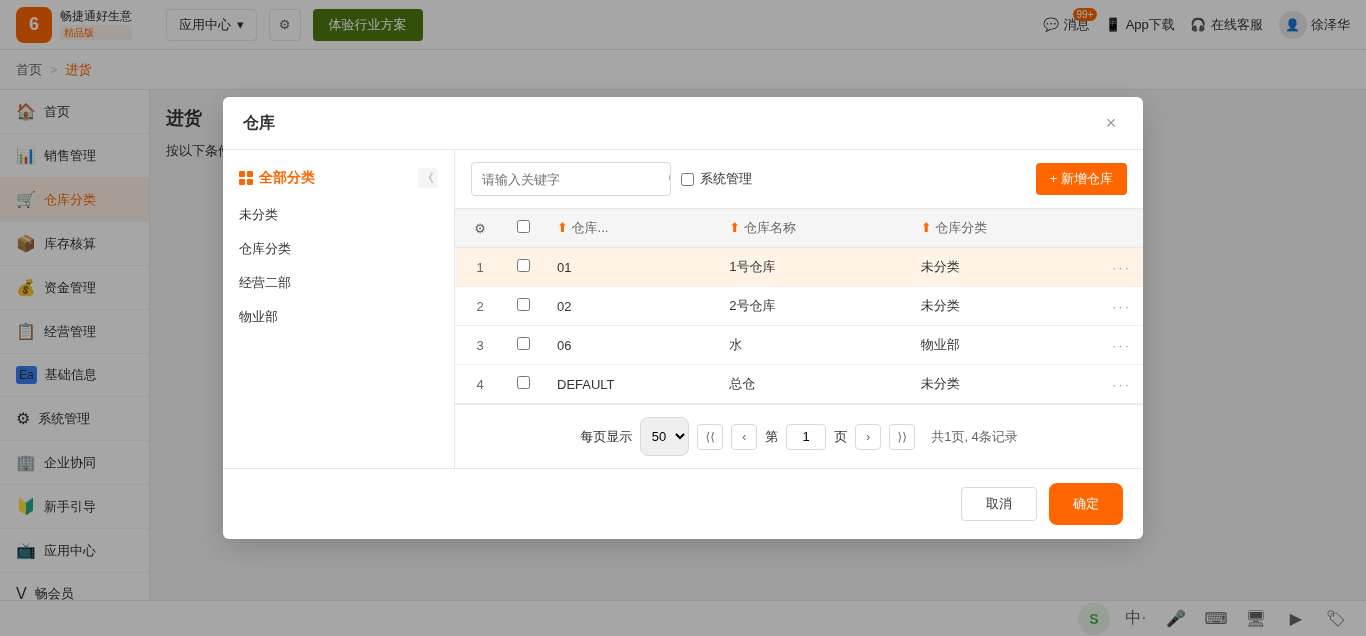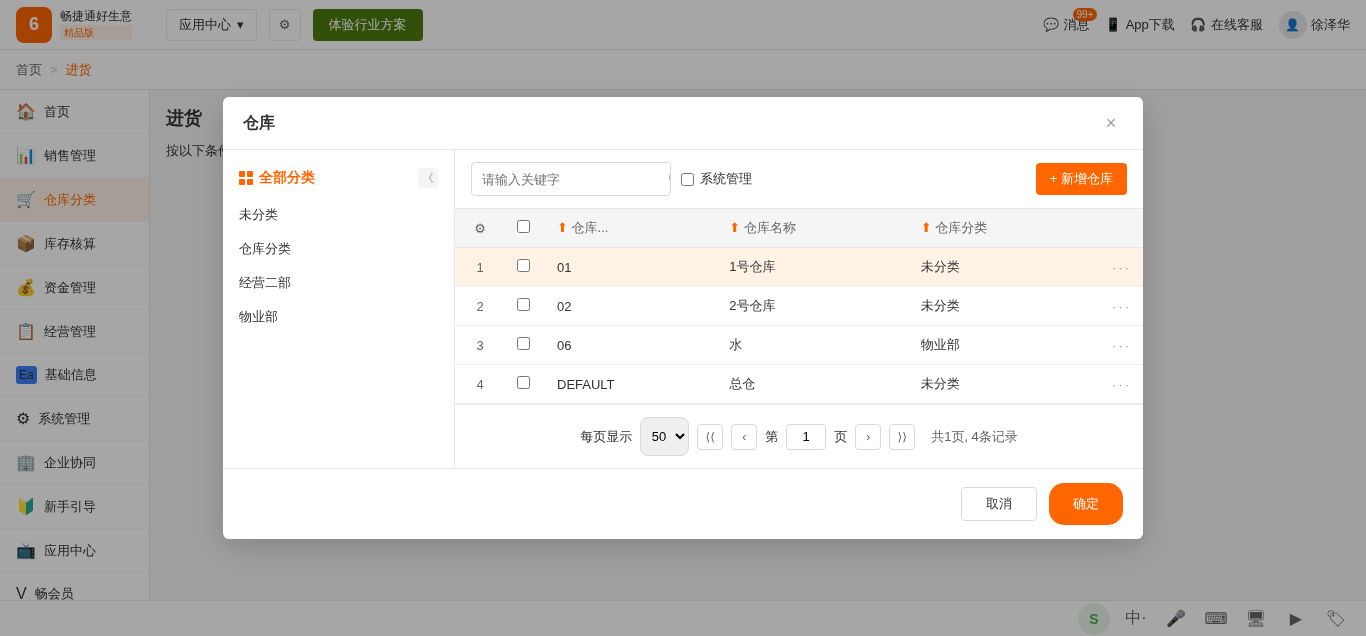--- a/index.html
+++ b/index.html
@@ -432,21 +432,21 @@
       border: 1px solid #d9d9d9;
       border-radius: 4px;
       background: #fff;
       cursor: pointer;
       font-size: 13px;
       color: #333;
     }
     .confirm-btn {
       padding: 12px 24px;
       border: none;
-      border-radius: 15px;
+      border-radius: 8px;
       background: #f60;
       color: #fff;
       cursor: pointer;
       font-size: 13px;
     }
 
     
     .bottom-bar {
       position: fixed;
       bottom: 0;

